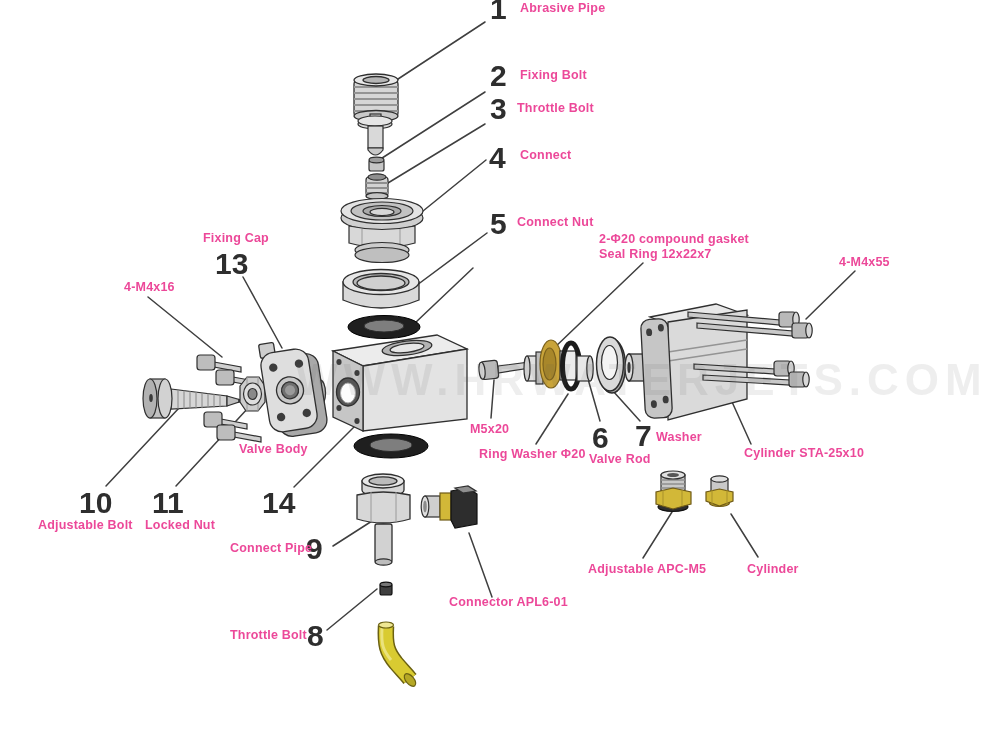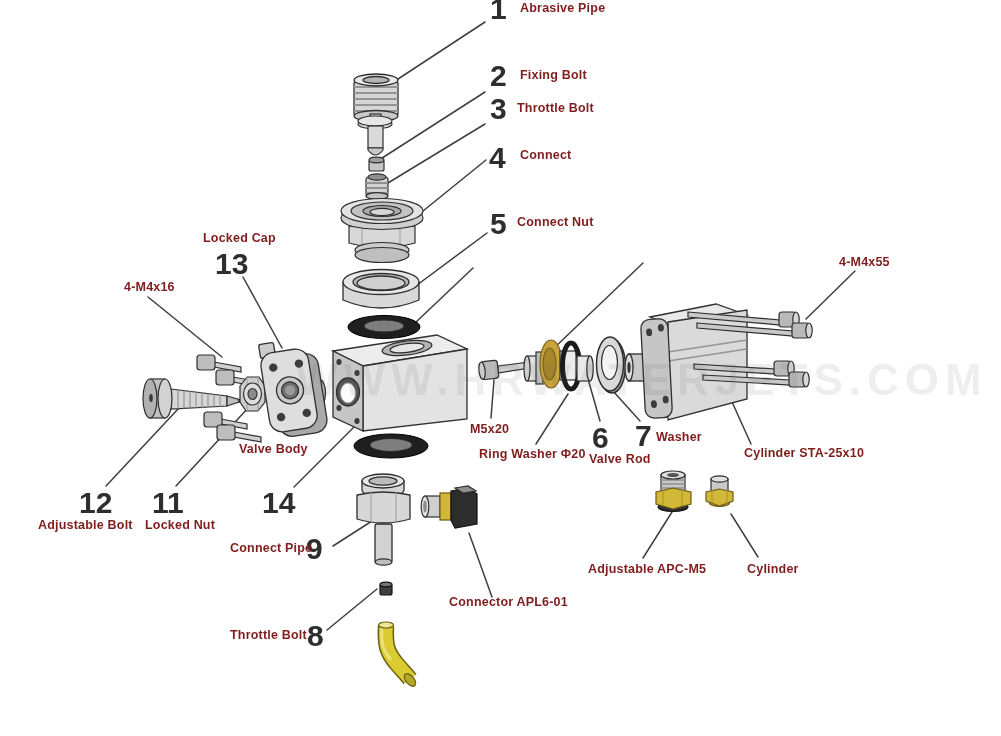--- a/index.html
+++ b/index.html
@@ -12,21 +12,21 @@
     font-family: "Liberation Sans", sans-serif;
   }
   .stage svg.diagram {
     position: absolute;
     left: 0; top: 0;
   }
   .lbl {
     position: absolute;
     font-size: 12.5px;
     font-weight: bold;
-    color: #7f1d1d;
+    color: #ec4899;
     white-space: nowrap;
     letter-spacing: 0.2px;
     line-height: 15px;
   }
   .num {
     position: absolute;
     font-size: 30px;
     font-weight: 600;
     color: #2e2e2e;
     line-height: 1;
@@ -309,39 +309,43 @@
   <div class="num" style="left:490px;top:61px">2</div>
   <div class="num" style="left:490px;top:94px">3</div>
   <div class="num" style="left:489px;top:143px">4</div>
   <div class="num" style="left:490px;top:209px">5</div>
   <div class="num" style="left:592px;top:423px">6</div>
   <div class="num" style="left:635px;top:421px">7</div>
   <div class="num" style="left:307px;top:621px">8</div>
   <div class="num" style="left:306px;top:534px">9</div>
   <div class="num" style="left:262px;top:488px">14</div>
   <div class="num" style="left:152px;top:488px">11</div>
-  <div class="num" style="left:79px;top:488px">12</div>
+  <div class="num" style="left:79px;top:488px">10</div>
   <div class="num" style="left:215px;top:249px">13</div>
 
   <div class="lbl" style="left:520px;top:1px">Abrasive Pipe</div>
   <div class="lbl" style="left:520px;top:68px">Fixing Bolt</div>
   <div class="lbl" style="left:517px;top:101px">Throttle Bolt</div>
   <div class="lbl" style="left:520px;top:148px">Connect</div>
   <div class="lbl" style="left:517px;top:215px">Connect Nut</div>
   <div class="lbl" style="left:589px;top:452px">Valve Rod</div>
   <div class="lbl" style="left:656px;top:430px">Washer</div>
   <div class="lbl" style="left:230px;top:628px">Throttle Bolt</div>
   <div class="lbl" style="left:230px;top:541px">Connect Pipe</div>
   <div class="lbl" style="left:239px;top:442px">Valve Body</div>
   <div class="lbl" style="left:145px;top:518px">Locked Nut</div>
   <div class="lbl" style="left:38px;top:518px">Adjustable Bolt</div>
-  <div class="lbl" style="left:203px;top:231px">Locked Cap</div>
+  <div class="lbl" style="left:203px;top:231px">Fixing Cap</div>
 
   <div class="lbl" style="left:124px;top:280px">4-M4x16</div>
   <div class="lbl" style="left:839px;top:255px">4-M4x55</div>
+  <div style="position:absolute;left:599px;top:232px">
+    <div class="lbl" style="position:static">2-Φ20 compound gasket</div>
+    <div class="lbl" style="position:static">Seal Ring 12x22x7</div>
+  </div>
   <div class="lbl" style="left:470px;top:422px">M5x20</div>
   <div class="lbl" style="left:479px;top:447px">Ring Washer Φ20</div>
   <div class="lbl" style="left:744px;top:446px">Cylinder STA-25x10</div>
   <div class="lbl" style="left:449px;top:595px">Connector APL6-01</div>
   <div class="lbl" style="left:588px;top:562px">Adjustable APC-M5</div>
   <div class="lbl" style="left:747px;top:562px">Cylinder</div>
 
 </div>
 
 </body></html>

